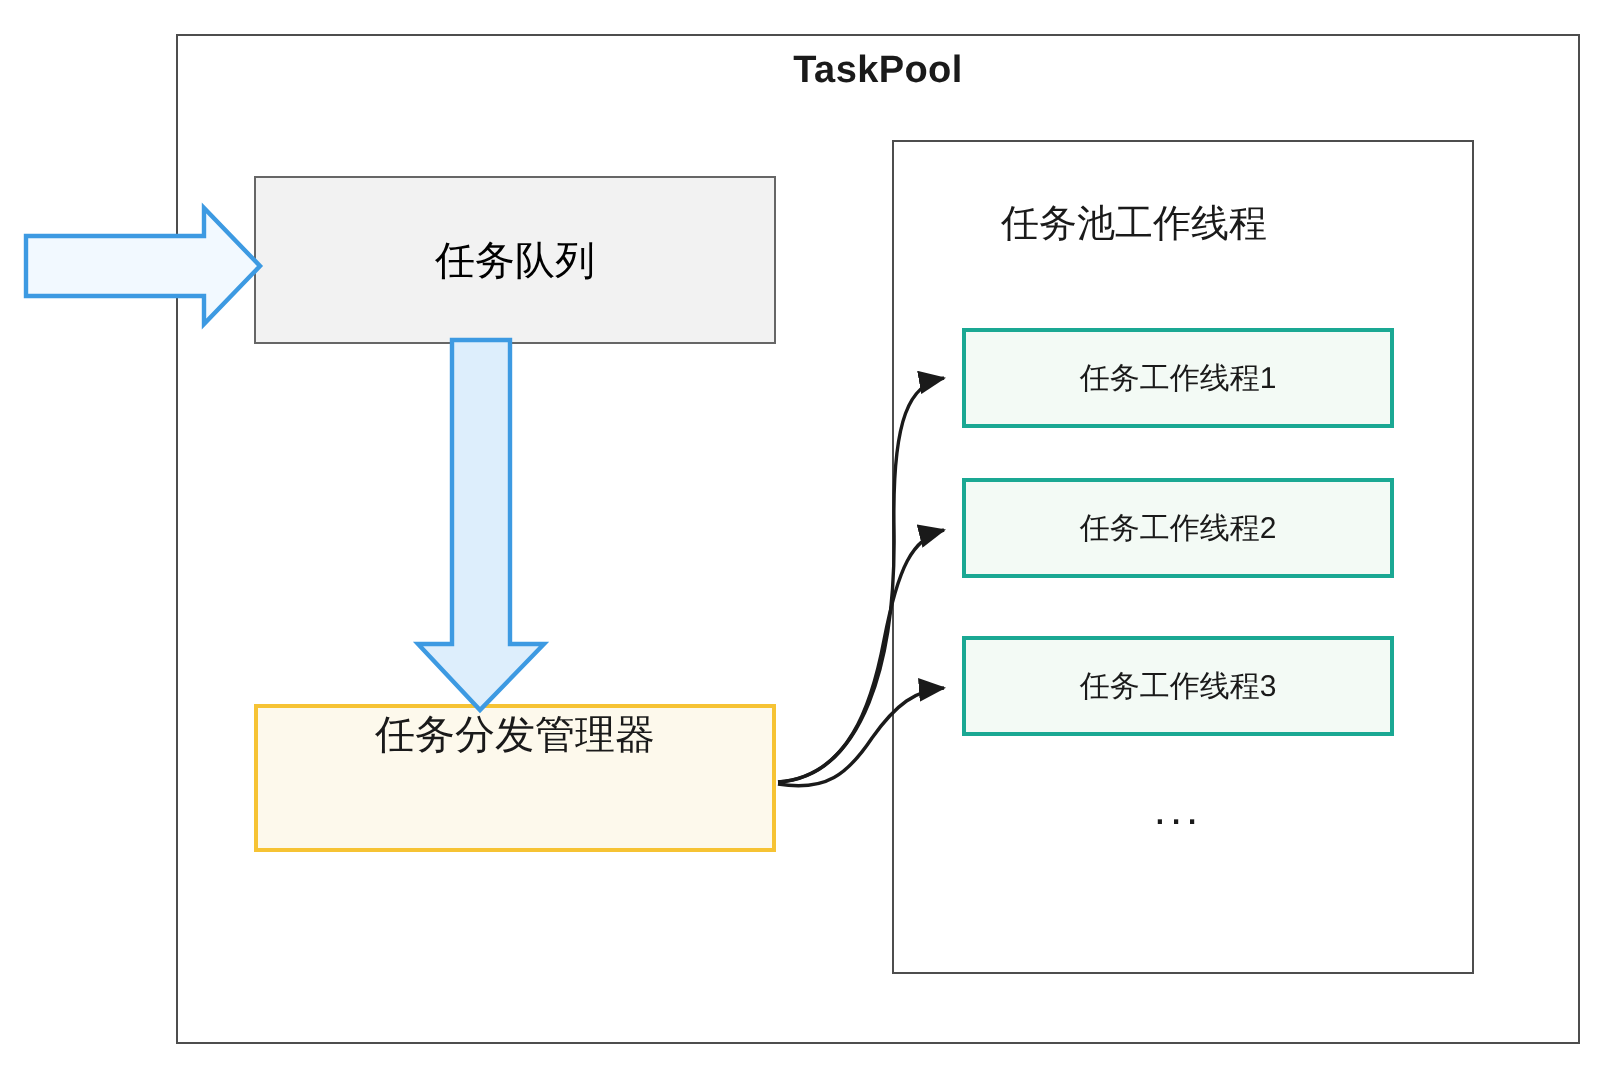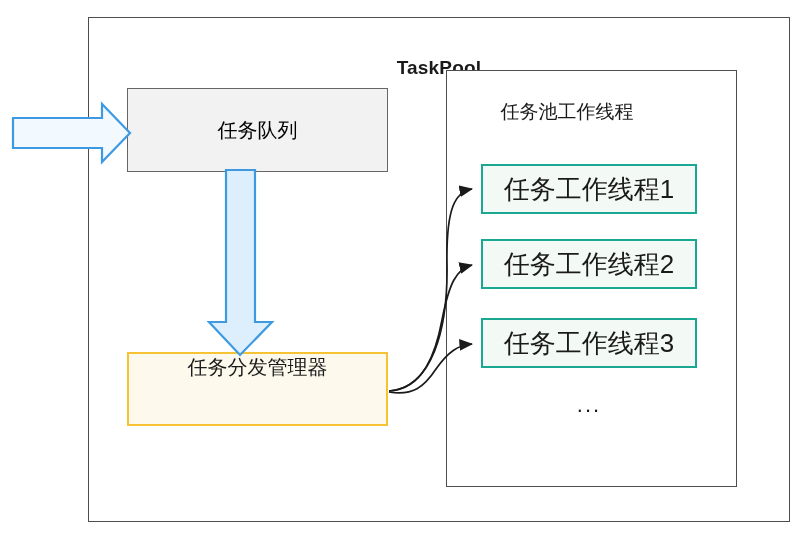--- a/index.html
+++ b/index.html
@@ -37,21 +37,20 @@
 
   #taskpool-title {
     left: 88px;
     top: 25px;
     width: 702px;
     text-align: center;
     font-size: 19px;
     font-weight: bold;
     color: #1a1a1a;
     letter-spacing: 0.2px;
-    margin-top: 32px;
   }
 
   
   #task-queue-box {
     left: 127px;
     top: 88px;
     width: 261px;
     height: 84px;
     background: #f2f2f2;
     border: 1.6px solid #666666;
@@ -108,21 +107,21 @@
     width: 216px;
     height: 50px;
     background: #f3faf5;
     border: 2px solid #1aa893;
     box-sizing: border-box;
     display: flex;
     align-items: center;
     justify-content: center;
   }
   .worker-box .box-label {
-    font-size: 26px;
+    font-size: 15px;
     color: #1a1a1a;
   }
   #worker-box-1 { top: 164px; }
   #worker-box-2 { top: 239px; }
   #worker-box-3 { top: 318px; }
 
   #worker-ellipsis {
     left: 481px;
     top: 392px;
     width: 216px;

